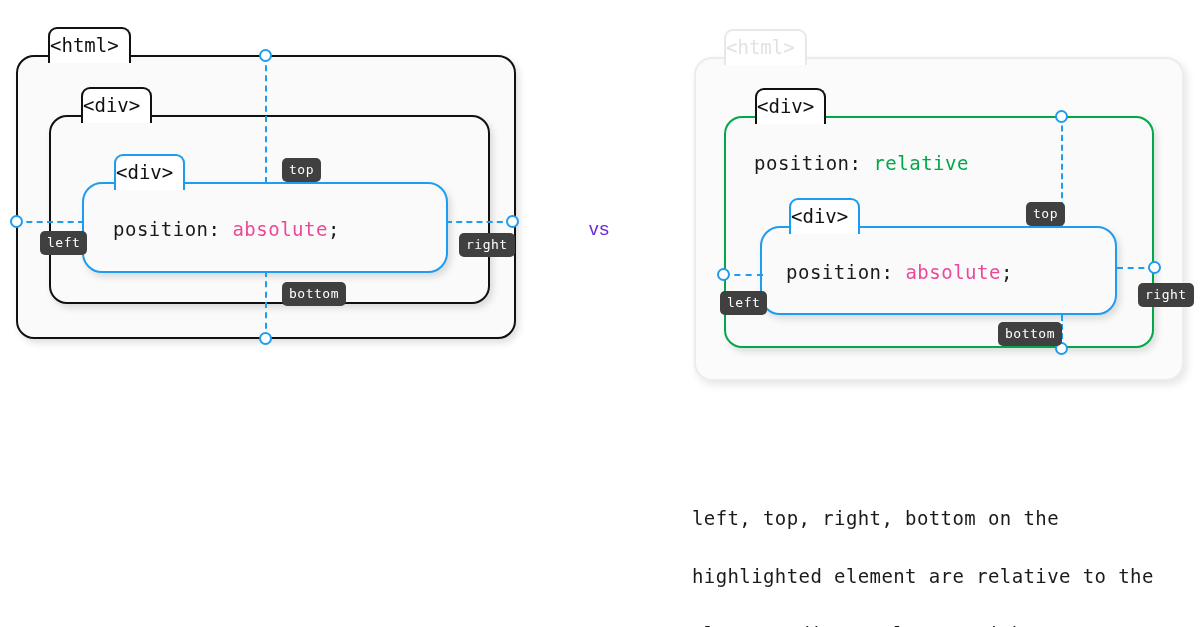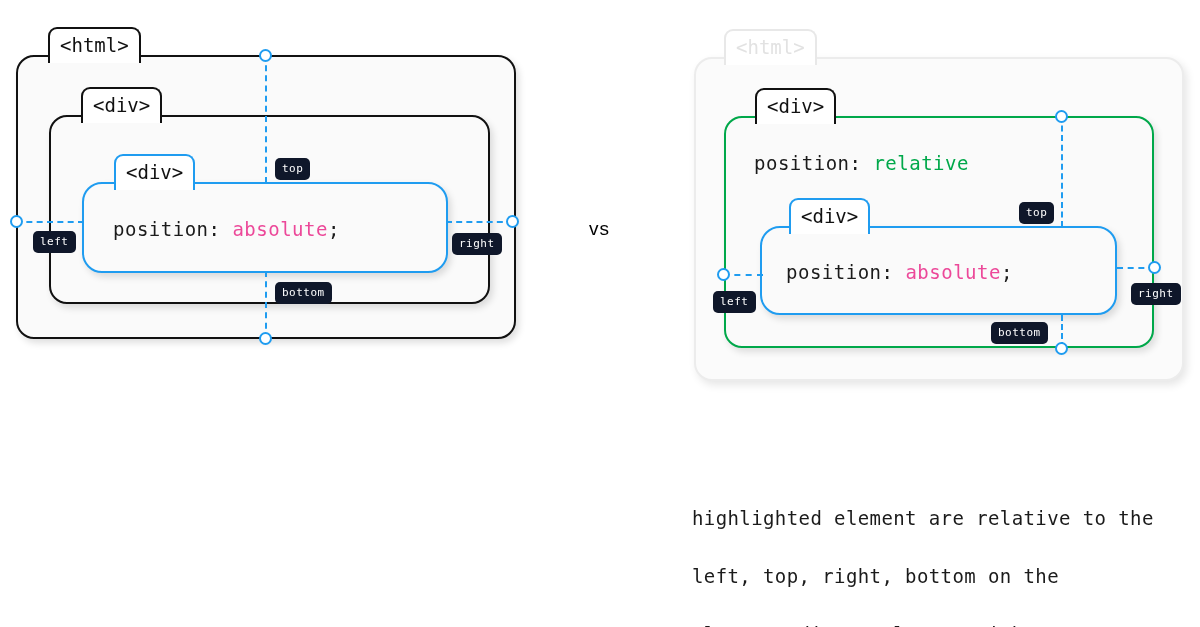--- a/index.html
+++ b/index.html
@@ -51,21 +51,21 @@
 
   
   .tab {
     position: absolute;
     border: 2px solid #111111;
     border-bottom: none;
     border-radius: 9px 9px 0 0;
     background: #ffffff;
     font-size: 19px;
     line-height: 1;
-    padding: 7px 10px 8px 10px;
+    padding: 7px 10px 8px 0;
     color: #111111;
     letter-spacing: 0px;
     white-space: nowrap;
     z-index: 6;
   }
   .tab.muted {
     border-color: #e8e8e8;
     color: #e2e2e2;
   }
   .tab.blue-tab { border-color: #1f9cf0; color: #111111; }
@@ -100,37 +100,38 @@
     width: 13px;
     height: 13px;
     border-radius: 50%;
     background: #ffffff;
     border: 2.5px solid #1f9cf0;
     box-sizing: border-box;
     z-index: 7;
   }
   .badge {
     position: absolute;
-    background: #0f172a;
+    background: #404040;
     color: #ffffff;
-    font-size: 11px;
+    font-size: 13px;
     line-height: 1;
     padding: 5px 7px 6px 7px;
     border-radius: 5px;
     white-space: nowrap;
     letter-spacing: 0.5px;
     z-index: 8;
+    margin-left: 7px;
   }
 
   
   .vs-label {
     position: absolute;
     font-family: "Liberation Sans", sans-serif;
     font-size: 19px;
-    color: #000000;
+    color: #6d28d9;
     letter-spacing: 1px;
   }
 
   
   .caption {
     position: absolute;
     font-size: 19px;
     line-height: 29px;
     color: #1b1b1b;
     white-space: pre-line;
@@ -199,19 +200,19 @@
   <div class="dot" style="left:717px; top:268px;"></div>
   <div class="dot" style="left:1148px; top:261px;"></div>
 
   <div class="badge" style="left:1019px; top:202px;">top</div>
   <div class="badge" style="left:713px; top:291px;">left</div>
   <div class="badge" style="left:1131px; top:283px;">right</div>
   <div class="badge" style="left:991px; top:322px;">bottom</div>
 
 
   <div class="caption" style="left:692px; top:475px; width:500px;">
+    <div>left, top, right, bottom on the</div>
     <div>highlighted element are relative to the</div>
-    <div>left, top, right, bottom on the</div>
     <div>closest &lt;div /&gt; element with</div>
     
   </div>
 
 </div>
 
 </body></html>

